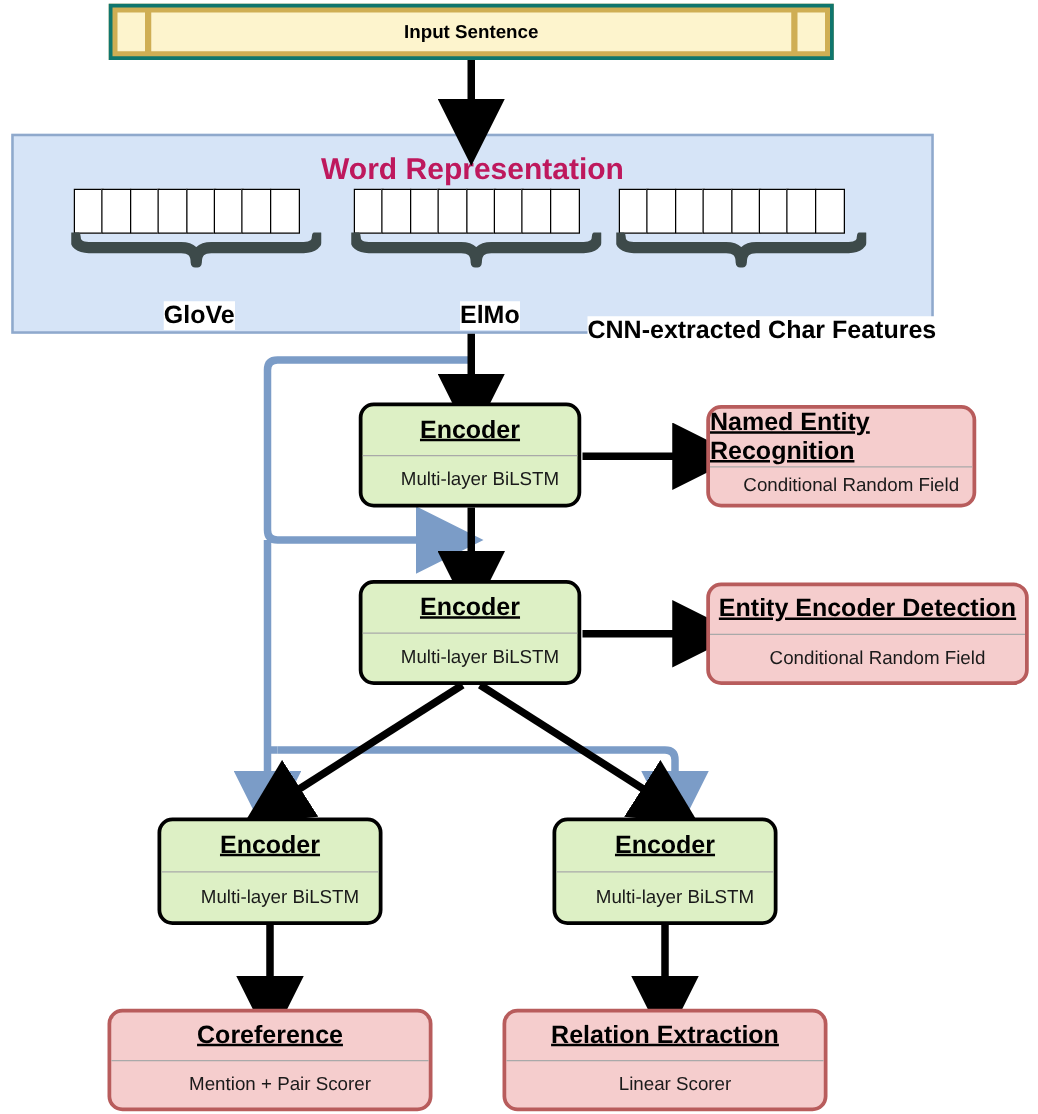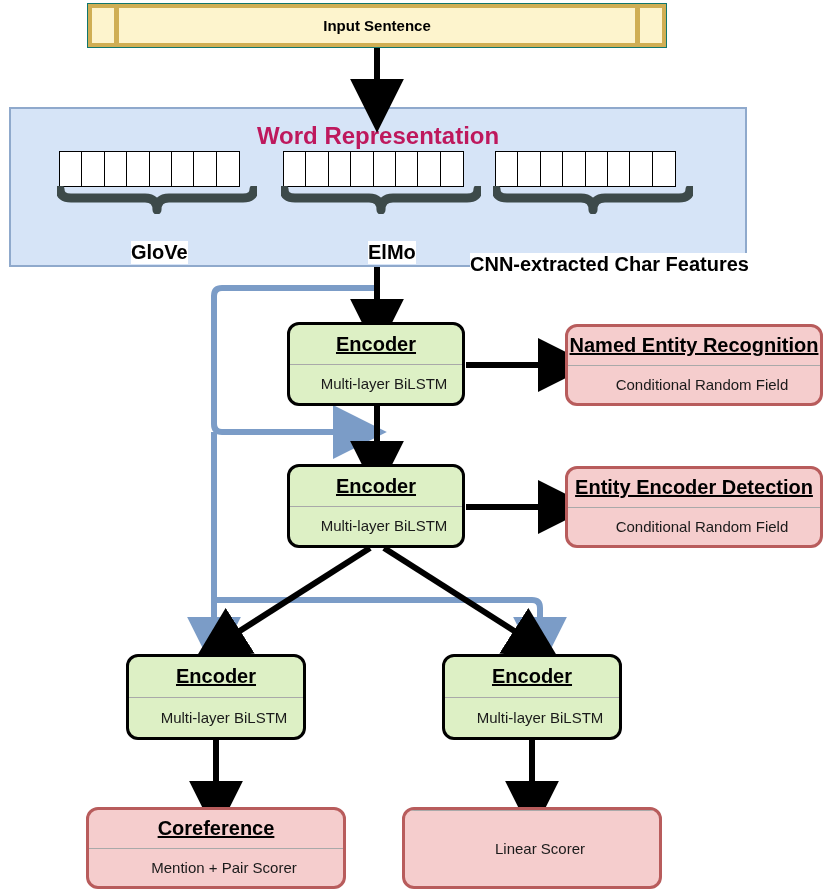--- a/index.html
+++ b/index.html
@@ -2,21 +2,21 @@
 <html><head>
 <meta charset="utf-8">
 <style>
   html,body{margin:0;padding:0;background:#ffffff;}
   body{font-family:"Liberation Sans",sans-serif;}
   #stage{position:relative;width:830px;height:891px;overflow:hidden;background:#fff;}
   svg#wires{position:absolute;left:0;top:0;width:830px;height:891px;pointer-events:none;}
 
   
   .inputbar{position:absolute;box-sizing:border-box;background:#cfae54;
-            border:1px solid #0f766e;display:flex;align-items:stretch;}
+            border:3px solid #0f766e;display:flex;align-items:stretch;}
   .inputbar .seg{background:#fdf4cd;margin:4px 0;}
   .inputbar .cap{width:22px;}
   .inputbar .mid{flex:1;display:flex;align-items:center;justify-content:center;
                  font-weight:bold;font-size:15px;color:#000;}
   .inputbar .gap{width:5px;}
 
   
   .wrpanel{position:absolute;box-sizing:border-box;background:#d6e4f7;
            border:2px solid #8fa9cc;}
   .wrtitle{position:absolute;width:100%;text-align:center;font-weight:bold;
@@ -154,36 +154,37 @@
     <div class="sep"></div>
     <div class="body">Multi-layer BiLSTM</div>
   </div>
 
   <div class="modbox enc" style="left:442px;top:654px;width:180px;height:86px;">
     <div class="head">Encoder</div>
     <div class="sep"></div>
     <div class="body">Multi-layer BiLSTM</div>
   </div>
 
-  <div class="modbox task" style="left:565px;top:324px;width:258px;height:82px;">
+  <div class="modbox task" style="left:565px;top:324px;width:216px;height:82px;">
     <div class="head">Named Entity Recognition</div>
     <div class="sep"></div>
     <div class="body">Conditional Random Field</div>
   </div>
 
   <div class="modbox task" style="left:565px;top:466px;width:258px;height:82px;">
     <div class="head">Entity Encoder Detection</div>
     <div class="sep"></div>
     <div class="body">Conditional Random Field</div>
   </div>
 
   <div class="modbox task" style="left:86px;top:807px;width:260px;height:82px;">
     <div class="head">Coreference</div>
     <div class="sep"></div>
     <div class="body">Mention + Pair Scorer</div>
   </div>
 
   <div class="modbox task" style="left:402px;top:807px;width:260px;height:82px;">
+    <div class="head">Relation Extraction</div>
     <div class="sep"></div>
     <div class="body">Linear Scorer</div>
   </div>
 
 </div>
 
 </body></html>

